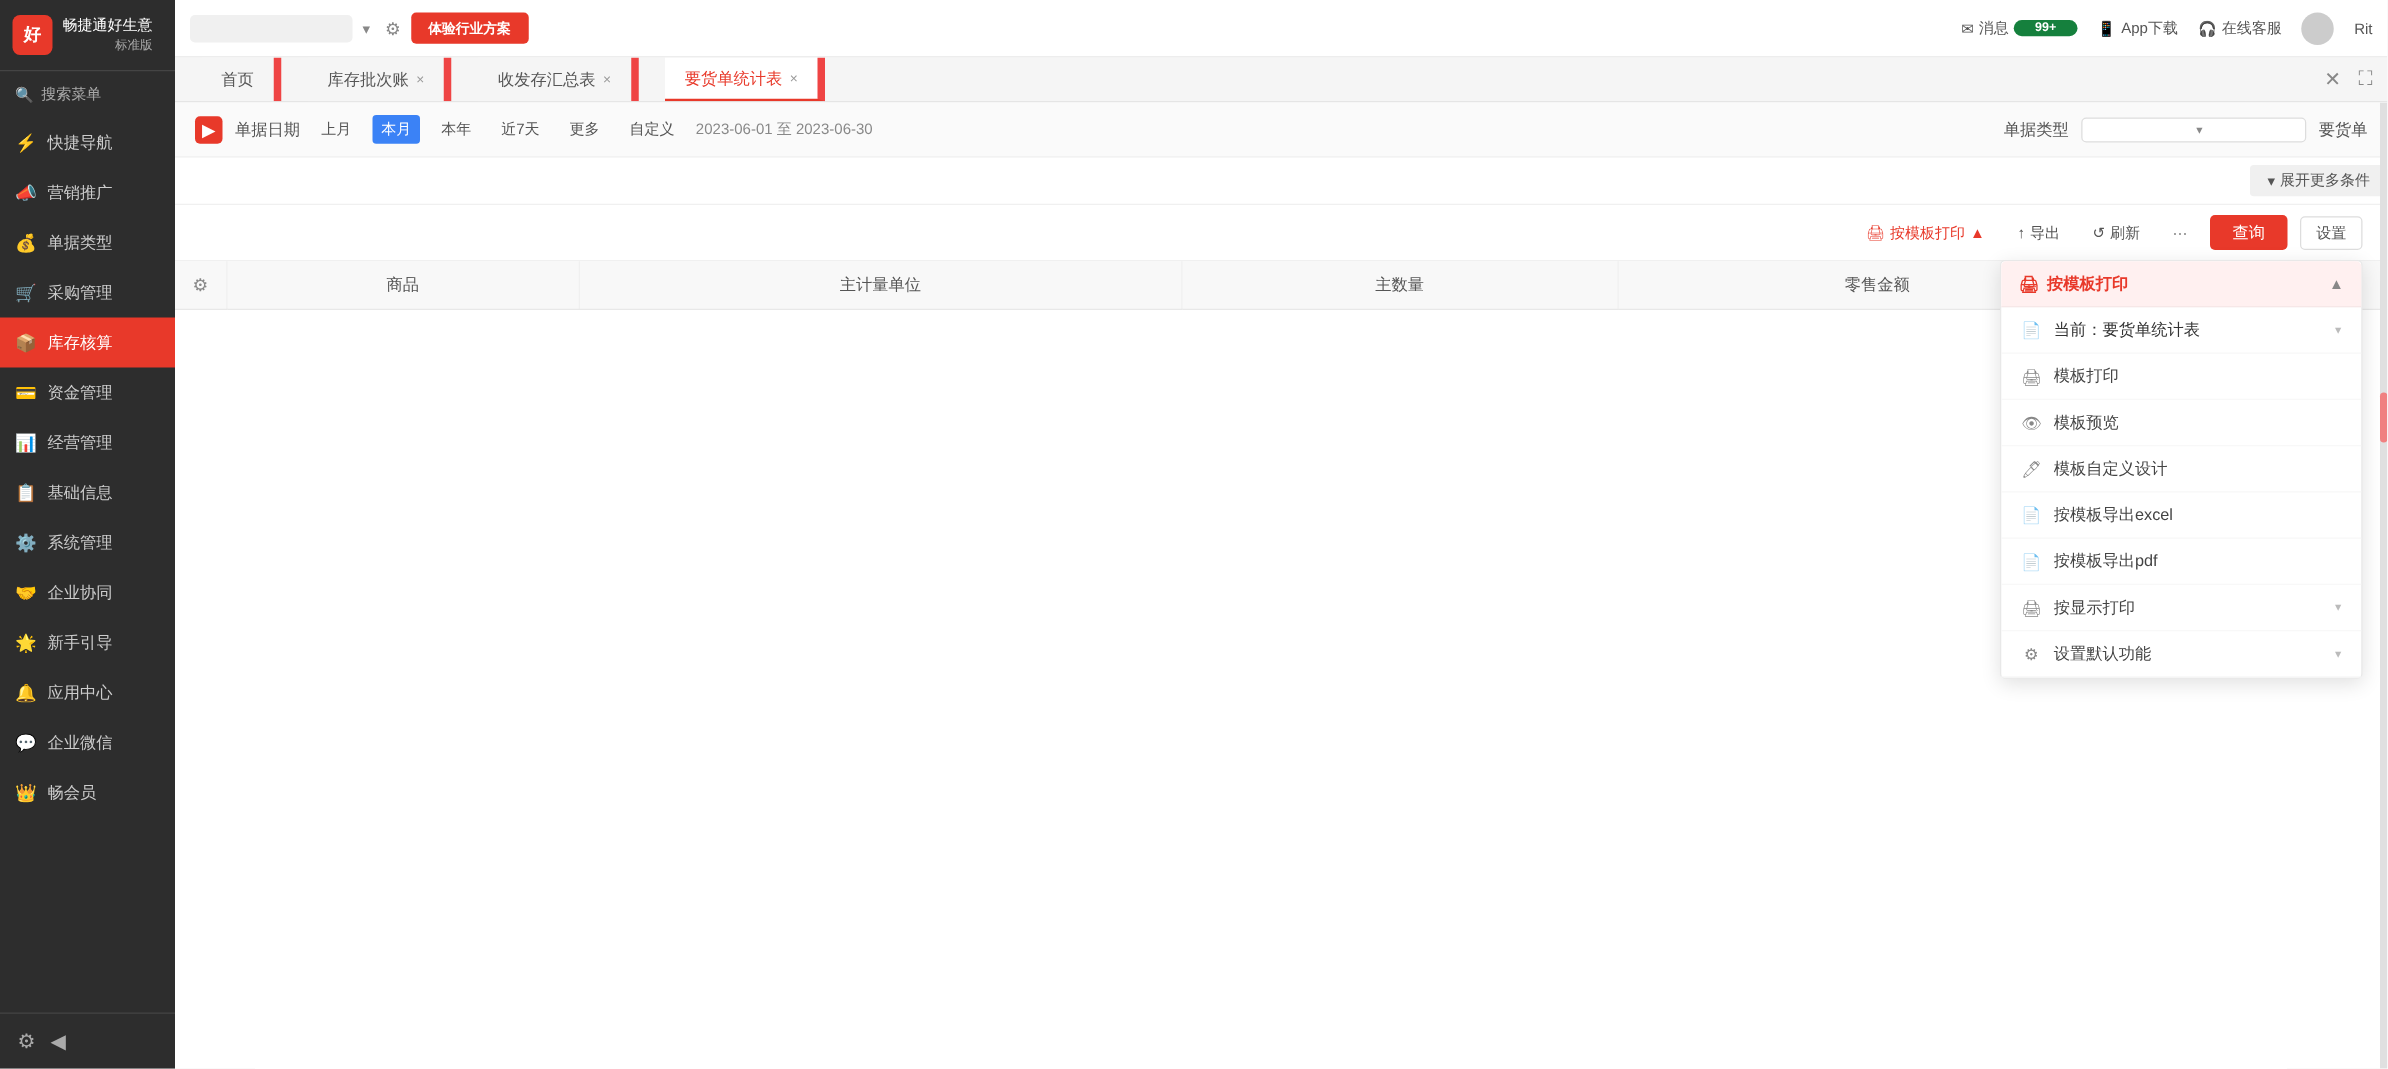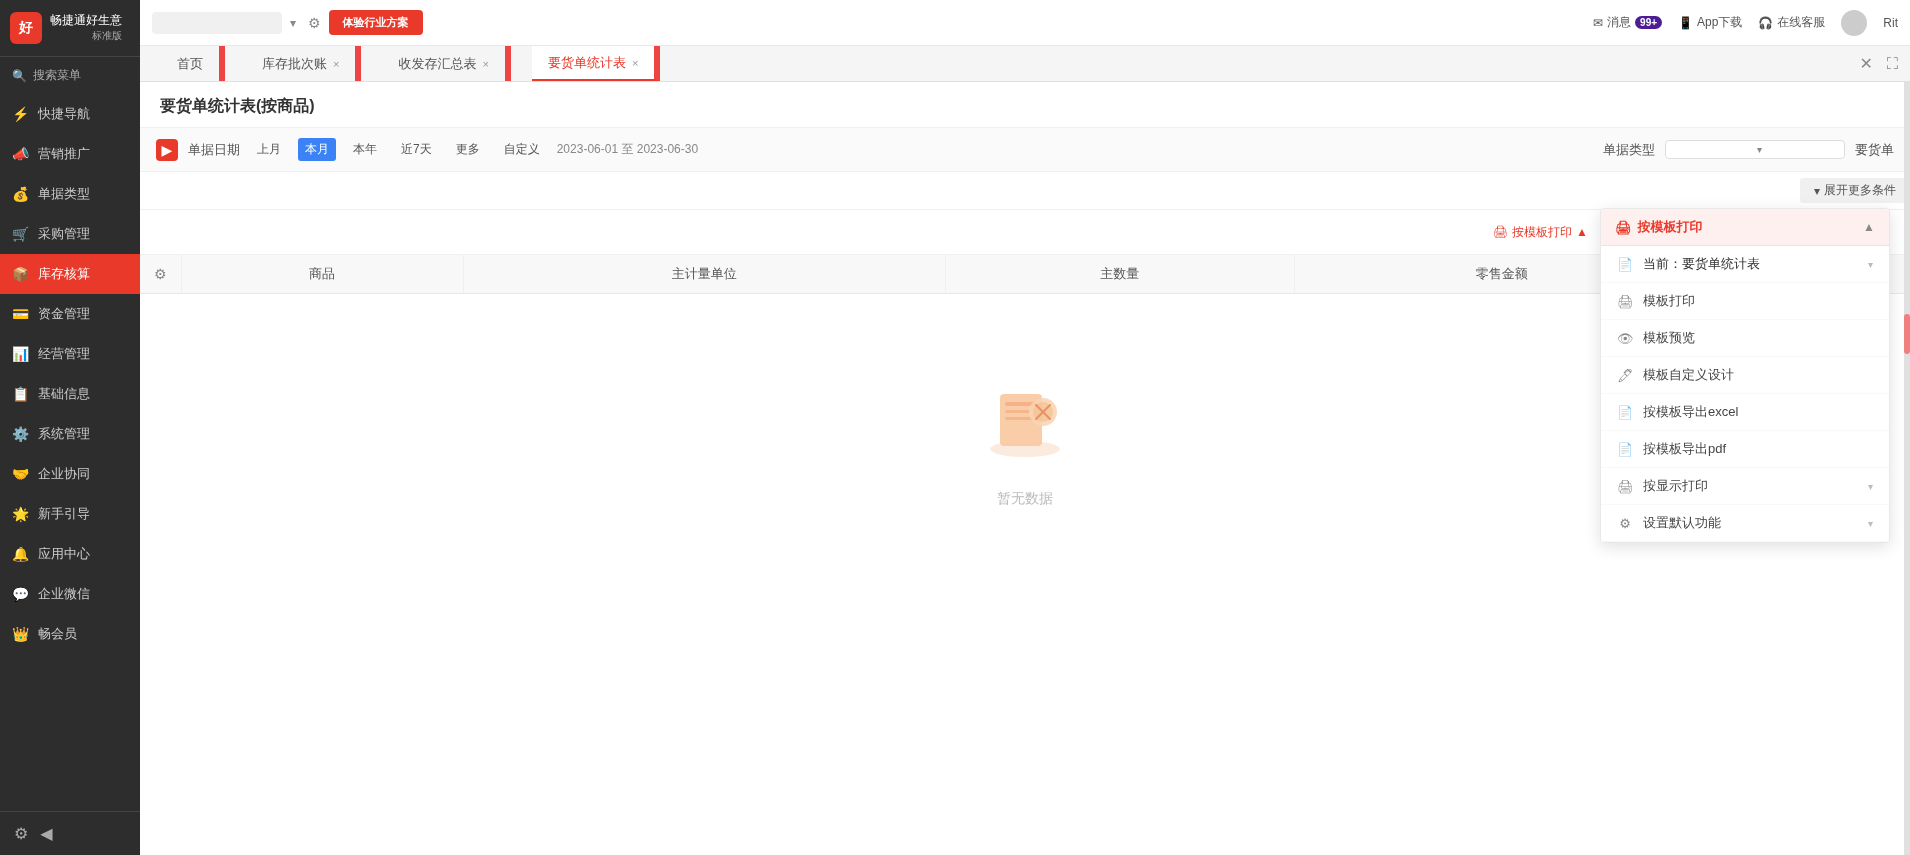--- a/index.html
+++ b/index.html
@@ -77,22 +77,22 @@
     .topbar-chevron { color: #888; font-size: 12px; cursor: pointer; }
     .topbar-gear { color: #888; font-size: 14px; cursor: pointer; margin-left: 4px; }
     .topbar-trial-btn {
       background: #e8392a; color: #fff; border: none; border-radius: 4px;
       padding: 5px 14px; font-size: 11px; cursor: pointer; font-weight: bold;
     }
     .topbar-spacer { flex: 1; }
     .topbar-actions { display: flex; align-items: center; gap: 16px; }
     .topbar-action-item { display: flex; align-items: center; gap: 4px; color: #555; font-size: 12px; cursor: pointer; }
     .badge-red {
-      background: #4c1d95; color: #fff; border-radius: 10px;
-      font-size: 10px; padding: 1px 5px; font-weight: bold;
+      background: #15803d; color: #fff; border-radius: 10px;
+      font-size: 10px; padding: 1px 17px; font-weight: bold;
     }
     .avatar { width: 26px; height: 26px; border-radius: 50%; background: #ccc; cursor: pointer; }
 
     
     .tabbar {
       background: #f5f5f5;
       display: flex; align-items: center;
       padding: 0 0;
       border-bottom: 1px solid #e0e0e0;
       height: 36px;
@@ -373,23 +373,20 @@
     </div>
     <div class="tabbar-spacer"></div>
     <div class="tabbar-btns">
       <span class="tabbar-btn">✕</span>
       <span class="tabbar-btn">⛶</span>
     </div>
   </div>
 
   <div class="content">
 
-    <div class="page-header">
-      <span class="page-title">要货单统计表(按商品)</span>
-    </div>
 
     <div class="filter-bar">
       <button class="filter-toggle-btn">▶</button>
       <span class="filter-label">单据日期</span>
       <button class="date-btn">上月</button>
       <button class="date-btn active">本月</button>
       <button class="date-btn">本年</button>
       <button class="date-btn">近7天</button>
       <button class="date-btn">更多</button>
       <button class="date-btn">自定义</button>
@@ -438,36 +435,20 @@
           <th>主计量单位</th>
           <th>主数量</th>
           <th>零售金额</th>
           <th style="width:200px;"></th>
         </tr>
       </thead>
       <tbody>
       </tbody>
     </table>
 
-    <div class="empty-state">
-      <div class="empty-icon-wrapper">
-        <svg width="100" height="100" viewBox="0 0 100 100">
-          <ellipse cx="50" cy="75" rx="35" ry="8" fill="#f5cdb0" opacity="0.4"></ellipse>
-          <rect x="25" y="20" width="42" height="52" rx="4" fill="#f9c8a0" opacity="0.9"></rect>
-          <rect x="30" y="28" width="32" height="4" rx="2" fill="#f0a070" opacity="0.6"></rect>
-          <rect x="30" y="36" width="25" height="3" rx="2" fill="#f0a070" opacity="0.5"></rect>
-          <rect x="30" y="43" width="28" height="3" rx="2" fill="#f0a070" opacity="0.5"></rect>
-          <circle cx="68" cy="38" r="14" fill="#f8d4b0" opacity="0.85"></circle>
-          <circle cx="68" cy="38" r="10" fill="#f5c090" opacity="0.7"></circle>
-          <line x1="61" y1="31" x2="75" y2="45" stroke="#e8906a" stroke-width="2" stroke-linecap="round"></line>
-          <line x1="75" y1="31" x2="61" y2="45" stroke="#e8906a" stroke-width="2" stroke-linecap="round"></line>
-        </svg>
-      </div>
-      <div class="empty-text">暂无数据</div>
-    </div>
 
     <div class="dropdown-overlay">
       <div class="dropdown-header">
         <div class="dropdown-header-left">
           <span>🖨</span>
           <span>按模板打印</span>
         </div>
         <div class="dropdown-header-right">
           <span class="dropdown-arrow-up">▲</span>
         </div>

